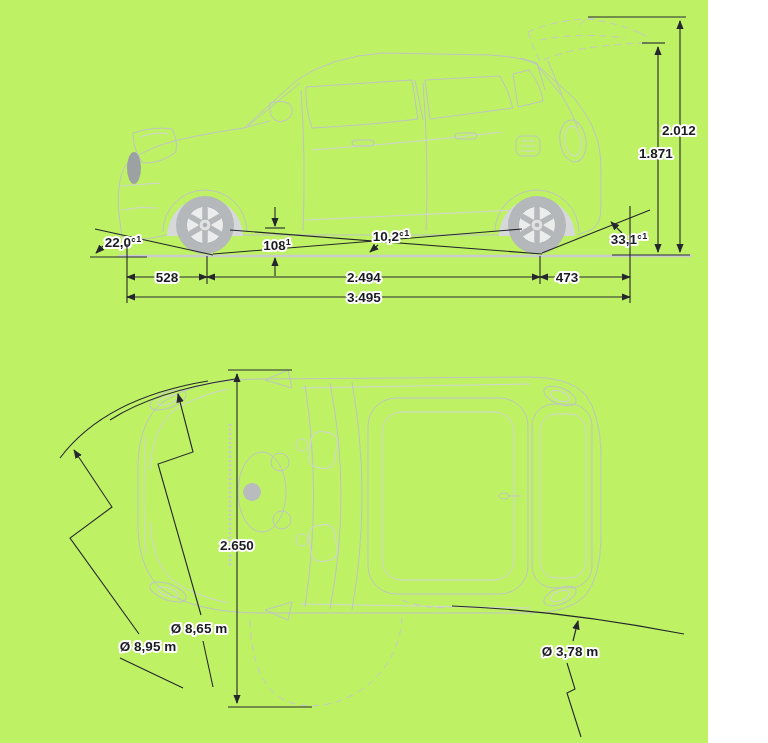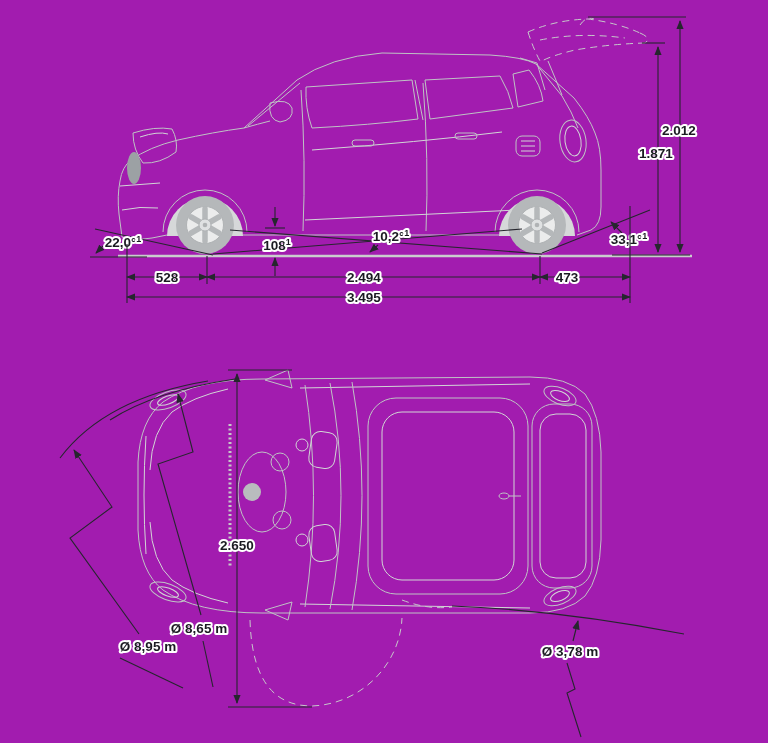--- a/index.html
+++ b/index.html
@@ -1,16 +1,16 @@
 <!DOCTYPE html>
 <html><head>
 <meta charset="utf-8">
 <style>
   html,body{margin:0;padding:0;background:#ffffff;}
-  .stage{position:relative;width:768px;height:743px;background:#a21caf;overflow:hidden;}
+  .stage{position:relative;width:708px;height:743px;background:#bef264;overflow:hidden;}
   svg{display:block;}
   text{
     font-family:"Liberation Sans","DejaVu Sans",sans-serif;
     font-weight:bold;
     font-size:13.5px;
     fill:#1b1b22;
     stroke:#ffffff;stroke-width:4px;paint-order:stroke;stroke-linejoin:round;
   }
   .sup{font-size:9px;}
   .dimline{stroke:#26262e;stroke-width:1.1;fill:none;}

